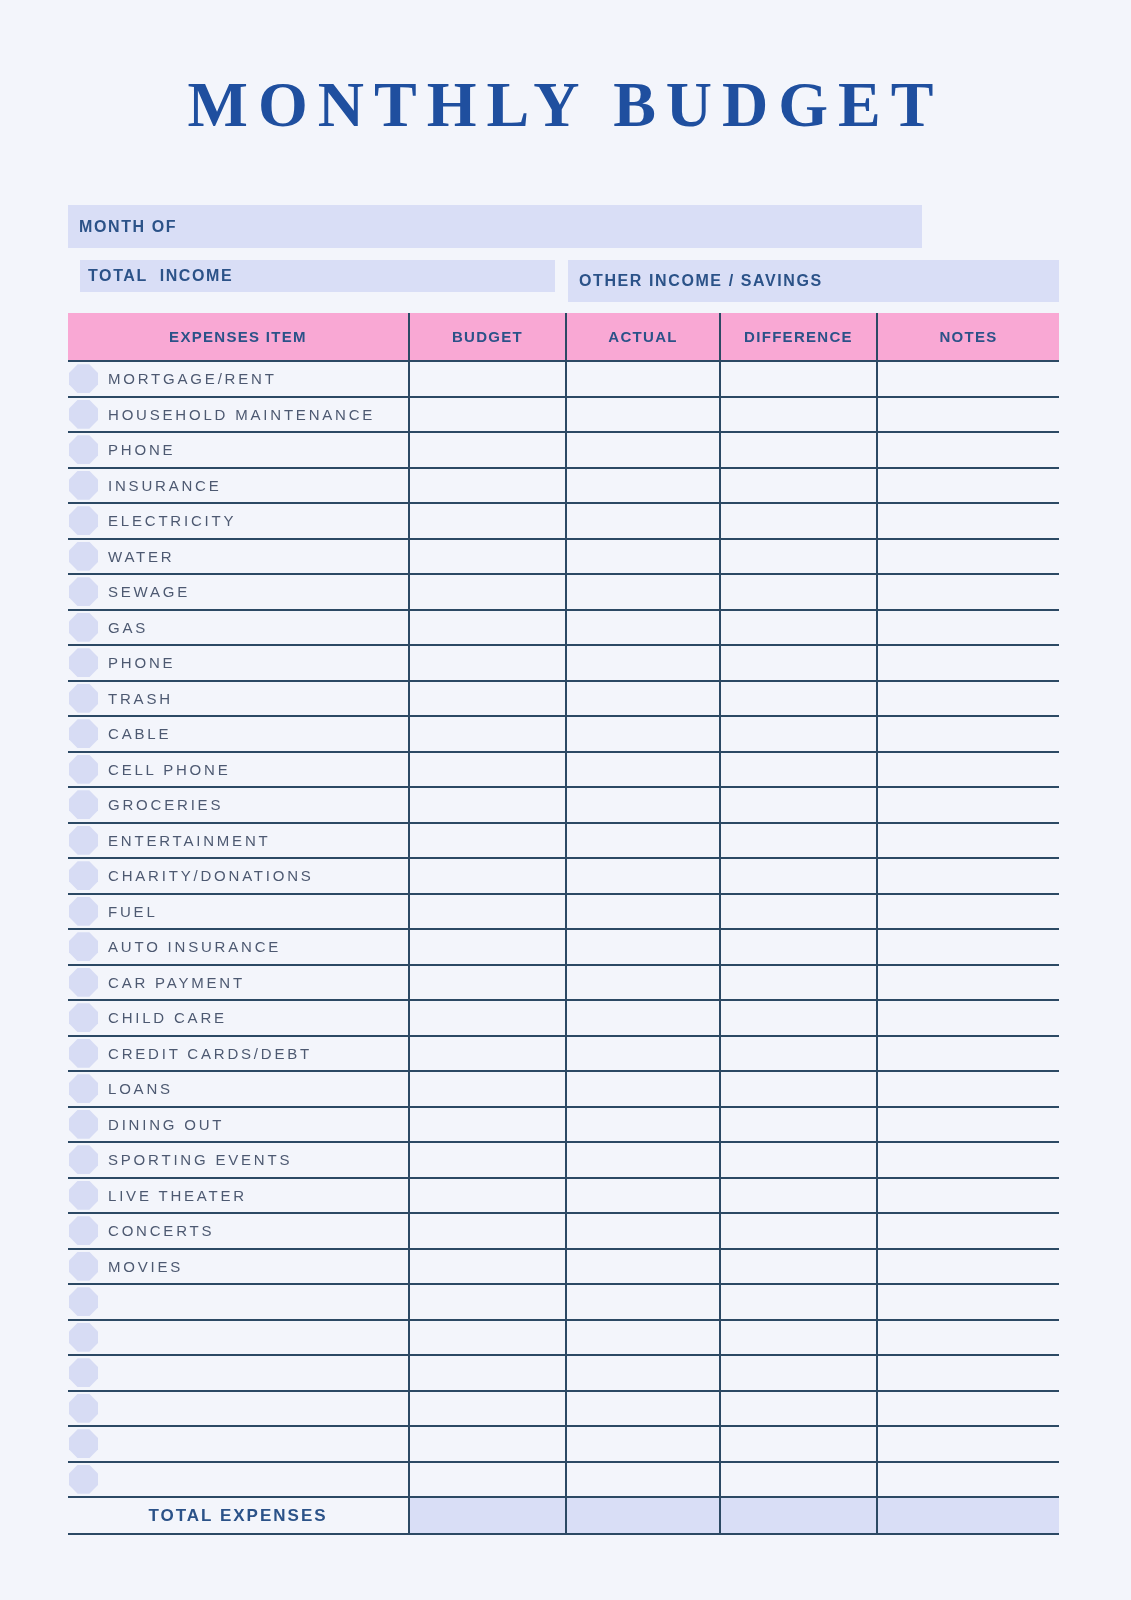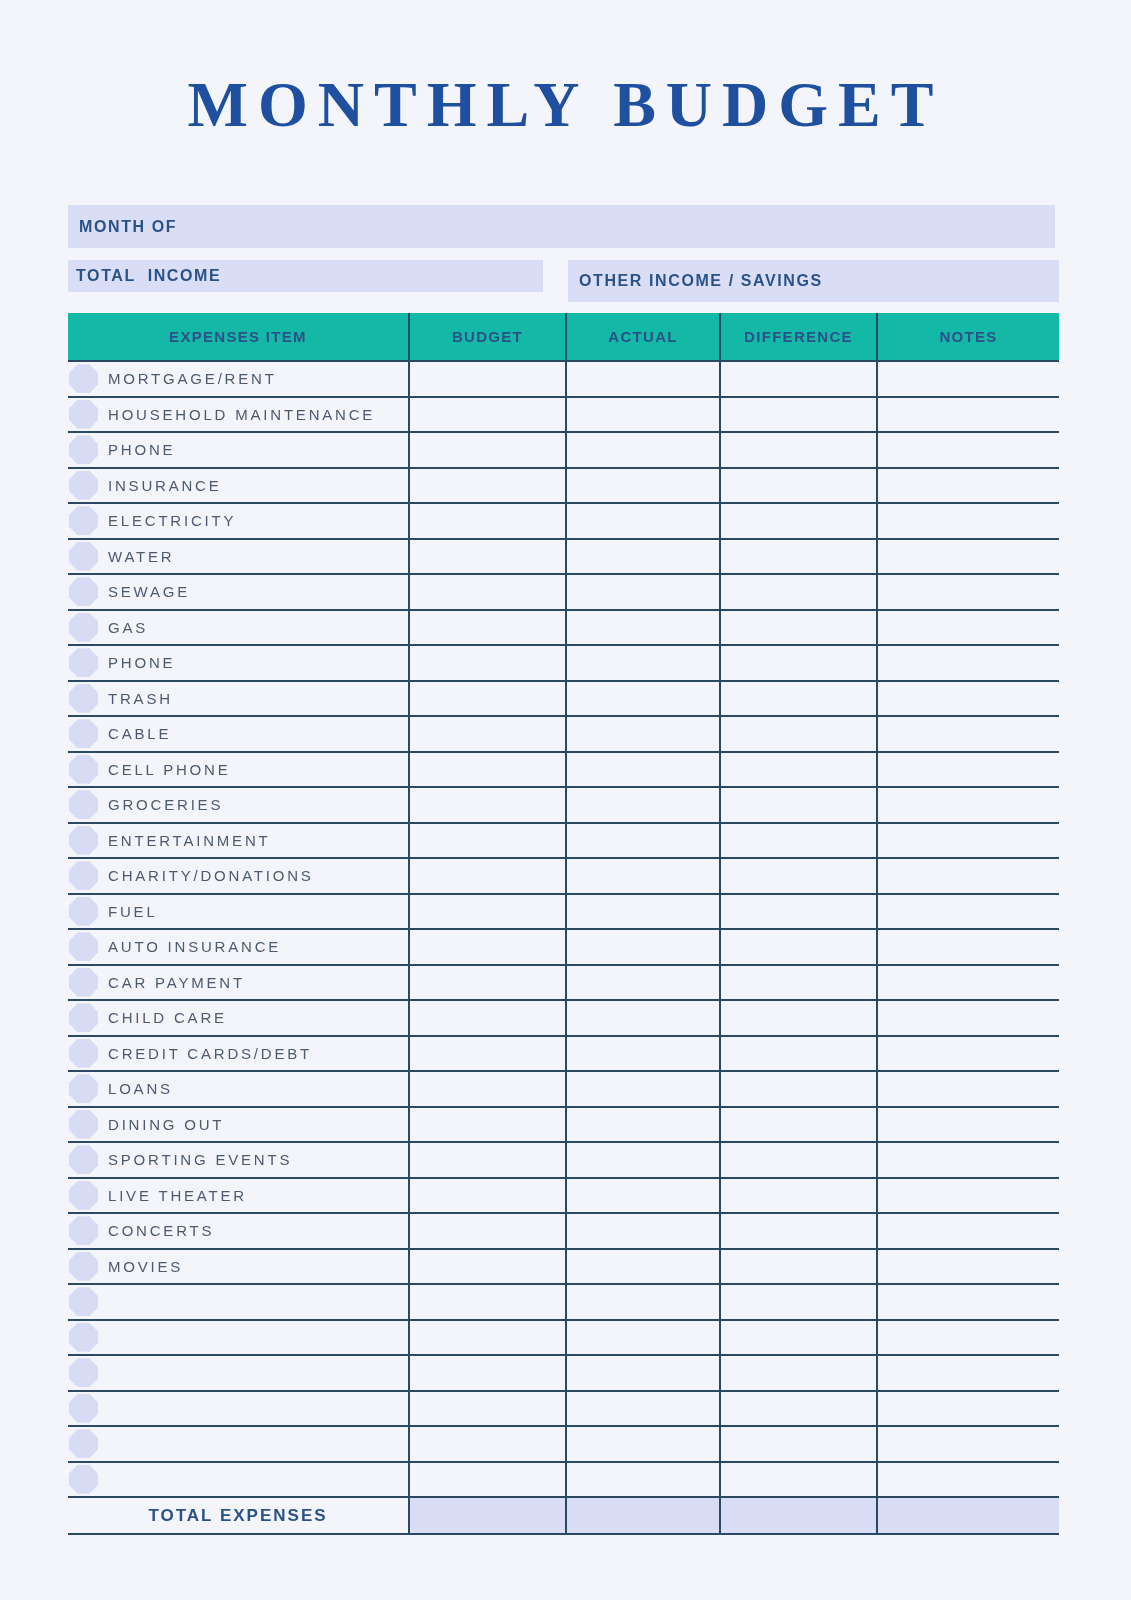--- a/index.html
+++ b/index.html
@@ -39,38 +39,38 @@
     box-sizing: border-box;
     padding-left: 11px;
   }
   .bar-label {
     font-weight: 700;
     font-size: 16px;
     letter-spacing: 1.6px;
     color: #2b5288;
     white-space: pre;
   }
-  .month-bar  { top: 205px; left: 68px; width: 987px; height: 43px; }
-  .income-bar-left  { top: 260px; left: 68px;  width: 475px; height: 32px; padding-left: 8px; }
+  .month-bar  { top: 205px; left: 68px; width: 854px; height: 43px; }
+  .income-bar-left  { top: 260px; left: 80px;  width: 475px; height: 32px; padding-left: 8px; }
   .income-bar-right { top: 260px; left: 568px; width: 491px; height: 42px; }
 
   .table {
     position: absolute;
     top: 313px;
     left: 68px;
     width: 991px;
   }
   .grid-row {
     display: grid;
     grid-template-columns: 340px 157px 154px 157px 183px;
     box-sizing: border-box;
   }
   .thead {
     height: 49px;
-    background: #14b8a6;
+    background: #f9a8d4;
     border-bottom: 2px solid #2c4964;
   }
   .th {
     display: flex;
     align-items: center;
     justify-content: center;
     font-weight: 700;
     font-size: 15px;
     letter-spacing: 1.3px;
     color: #2b5288;

